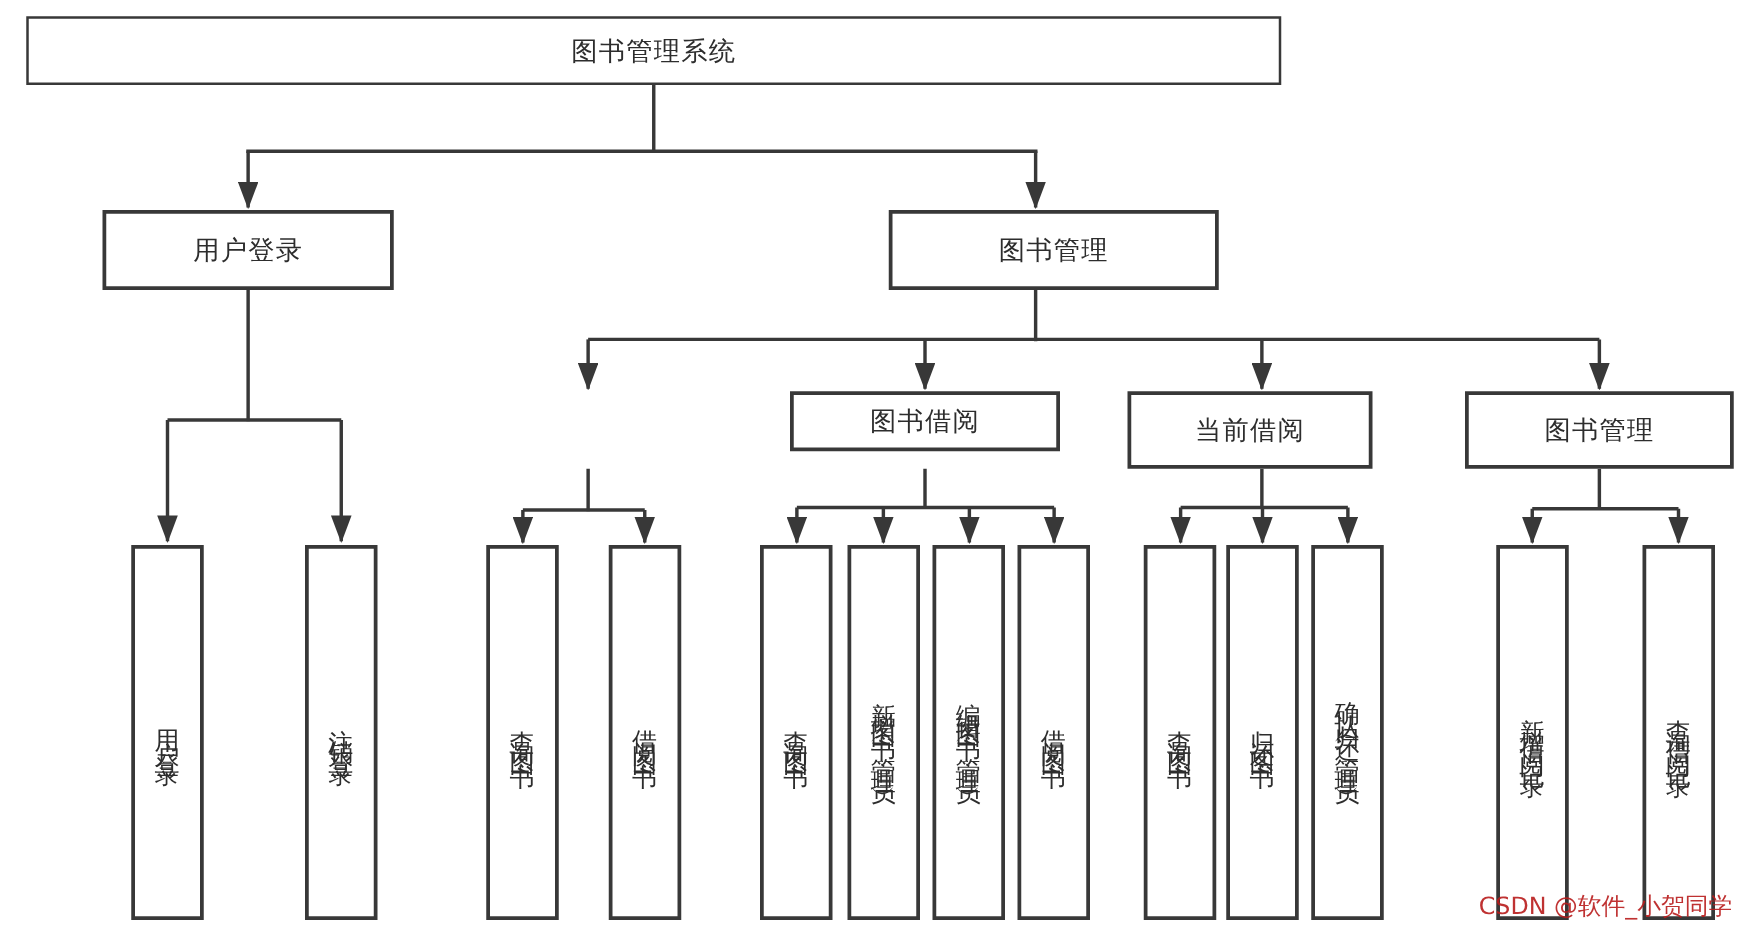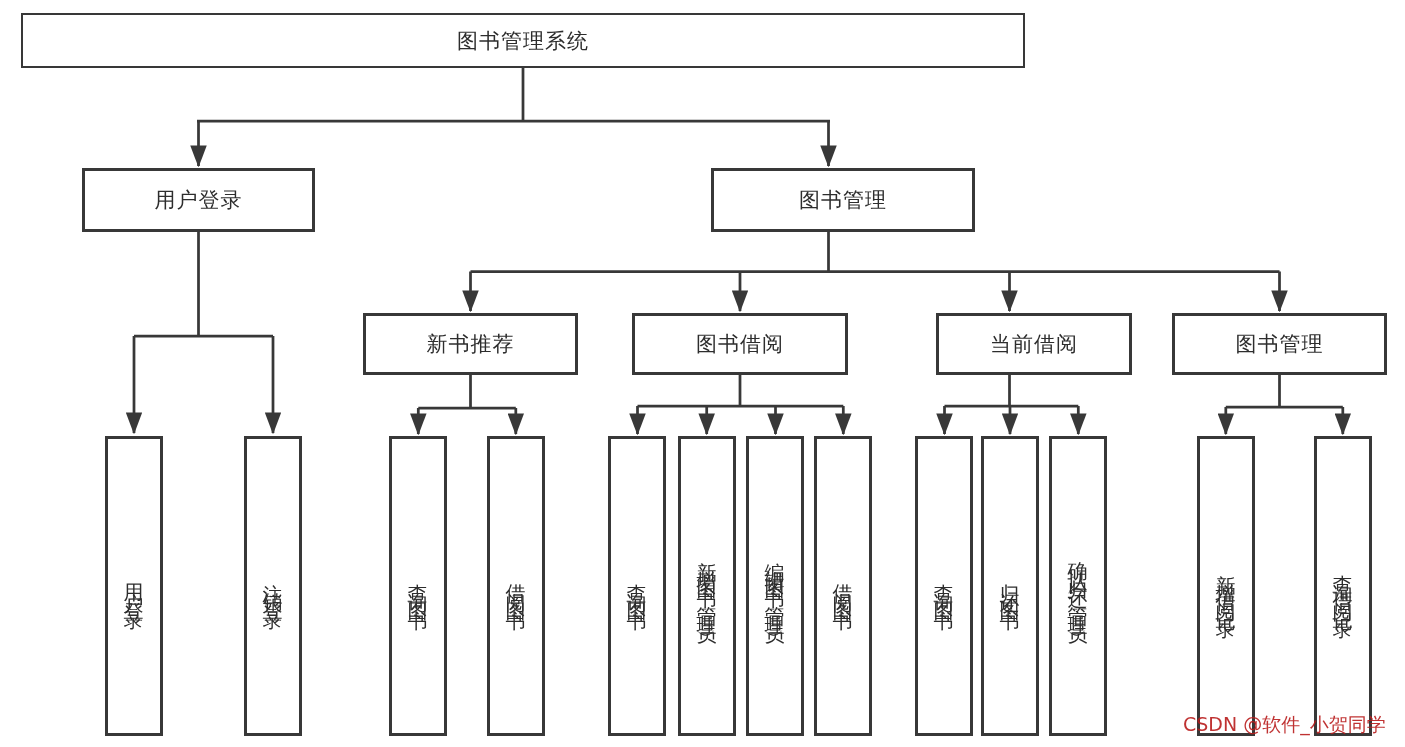--- a/index.html
+++ b/index.html
@@ -107,23 +107,22 @@
       <line x1="1225.8" y1="407" x2="1225.8" y2="434" marker-end="url(#arw)"></line>
       <line x1="1342.8" y1="407" x2="1342.8" y2="434" marker-end="url(#arw)"></line>
     </g>
   </svg>
 
   <div class="box box-h box-root" style="left:21px; top:13px; width:1004px; height:55px;">图书管理系统</div>
 
   <div class="box box-h" style="left:82px; top:168px; width:233px; height:64px;">用户登录</div>
   <div class="box box-h" style="left:711px; top:168px; width:264px; height:64px;">图书管理</div>
 
-  <div class="box box-h" style="left:363px; top:313px; width:215px; height:62px;">新书推荐</div>
-  <div class="box box-h" style="left:632px; top:313px; width:216px; height:62px;">图书借阅</div>
-  <div class="box box-h" style="left:902px; top:313px; width:196px; height:62px;margin-left:34px;">当前借阅</div>
+  <div class="box box-h" style="left:632px; top:313px; width:216px; height:48px;">图书借阅</div>
+  <div class="box box-h" style="left:902px; top:313px; width:196px; height:62px;">当前借阅</div>
   <div class="box box-h" style="left:1172px; top:313px; width:215px; height:62px;">图书管理</div>
 
   <div class="box box-v" style="left:105px; top:436px; width:58px; height:300px;">用户登录</div>
   <div class="box box-v" style="left:244px; top:436px; width:58px; height:300px;">注销登录</div>
 
   <div class="box box-v" style="left:389px; top:436px; width:58px; height:300px;">查询图书</div>
   <div class="box box-v" style="left:487px; top:436px; width:58px; height:300px;">借阅图书</div>
 
   <div class="box box-v" style="left:608px; top:436px; width:58px; height:300px;">查询图书</div>
   <div class="box box-v" style="left:678px; top:436px; width:58px; height:300px;">新增图书（管理员）</div>

